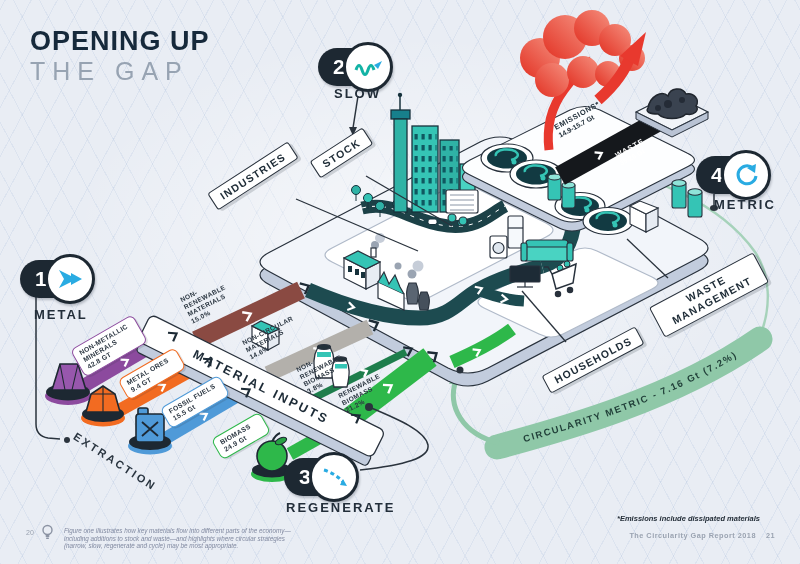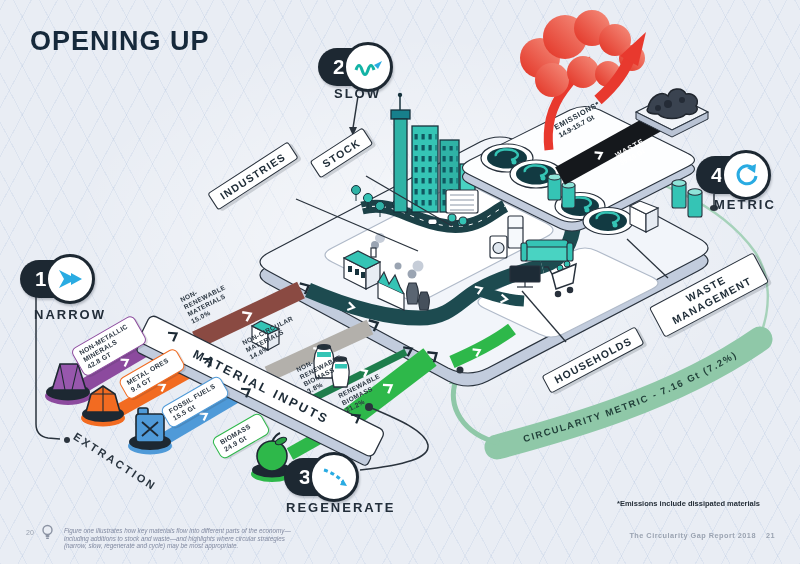--- a/index.html
+++ b/index.html
@@ -352,31 +352,32 @@
     <text x="0" y="9" font-size="7" font-weight="700" fill="#ffffff">35.26 Gt</text>
   </g>
   <g transform="translate(556,130) rotate(-29)">
     <text x="0" y="0" font-size="7.5" font-weight="800" letter-spacing="0.6" fill="#1d2b36">EMISSIONS*</text>
     <text x="0" y="9" font-size="7" font-weight="700" fill="#1d2b36">14.9-15.7 Gt</text>
   </g>
 </svg>
 
 <div class="abs" style="left:30px;top:26px;">
   <div class="title1">OPENING UP</div>
+  <div class="title2">THE GAP</div>
 </div>
 
 <div class="badge" style="left:20px;top:254px;">
   <div class="pill">1</div>
   <div class="circ">
     <svg width="28" height="28" viewBox="0 0 28 28">
           <polygon points="3,5 15,11 15,8 26,14 15,20 15,17 3,23 8,14" fill="#29abe2"></polygon>
         </svg>
   </div>
 </div>
-<div class="badge-label" style="left:34px;top:307px;">NARROW</div>
+<div class="badge-label" style="left:34px;top:307px;">METAL</div>
 
 <div class="badge" style="left:318px;top:42px;">
   <div class="pill">2</div>
   <div class="circ">
     <svg width="30" height="30" viewBox="0 0 30 30">
           <path d="M3 18 q3 -9 6 0 q3 9 6 0 q3 -9 6 0" fill="none" stroke="#13b3a5" stroke-width="3"></path>
           <polygon points="21,13 29,9 25,17" fill="#29abe2"></polygon>
         </svg>
   </div>
 </div>
@@ -438,21 +439,21 @@
 </div>
 <div class="flowlabel" style="left:295px;top:367px;width:60px;">
   <span>NON-RENEWABLE BIOMASS</span><br>
   <span>3.8%</span>
 </div>
 <div class="flowlabel" style="left:337px;top:393px;width:58px;">
   <span>RENEWABLE BIOMASS</span><br>
   <span>21.2%</span>
 </div>
 
-<div class="footnote" style="left:600px;top:499px;width:160px;">*Emissions include dissipated materials</div>
+<div class="footnote" style="left:600px;top:514px;width:160px;font-style:italic;">*Emissions include dissipated materials</div>
 <div class="pageno" style="left:26px;top:529px;">20</div>
 <div class="abs" style="left:41px;top:524px;">
   <svg width="13" height="16" viewBox="0 0 13 16">
         <circle cx="6.5" cy="6" r="4.5" fill="none" stroke="#8b93a3" stroke-width="1.4"></circle>
         <rect x="4.5" y="11" width="4" height="2" rx="1" fill="#8b93a3"></rect>
         <rect x="5" y="13.5" width="3" height="1.4" rx="0.7" fill="#8b93a3"></rect>
       </svg>
 </div>
 <div class="cap" style="left:64px;top:527px;width:300px;">
   <div>Figure one illustrates how key materials flow into different parts of the economy—</div>

